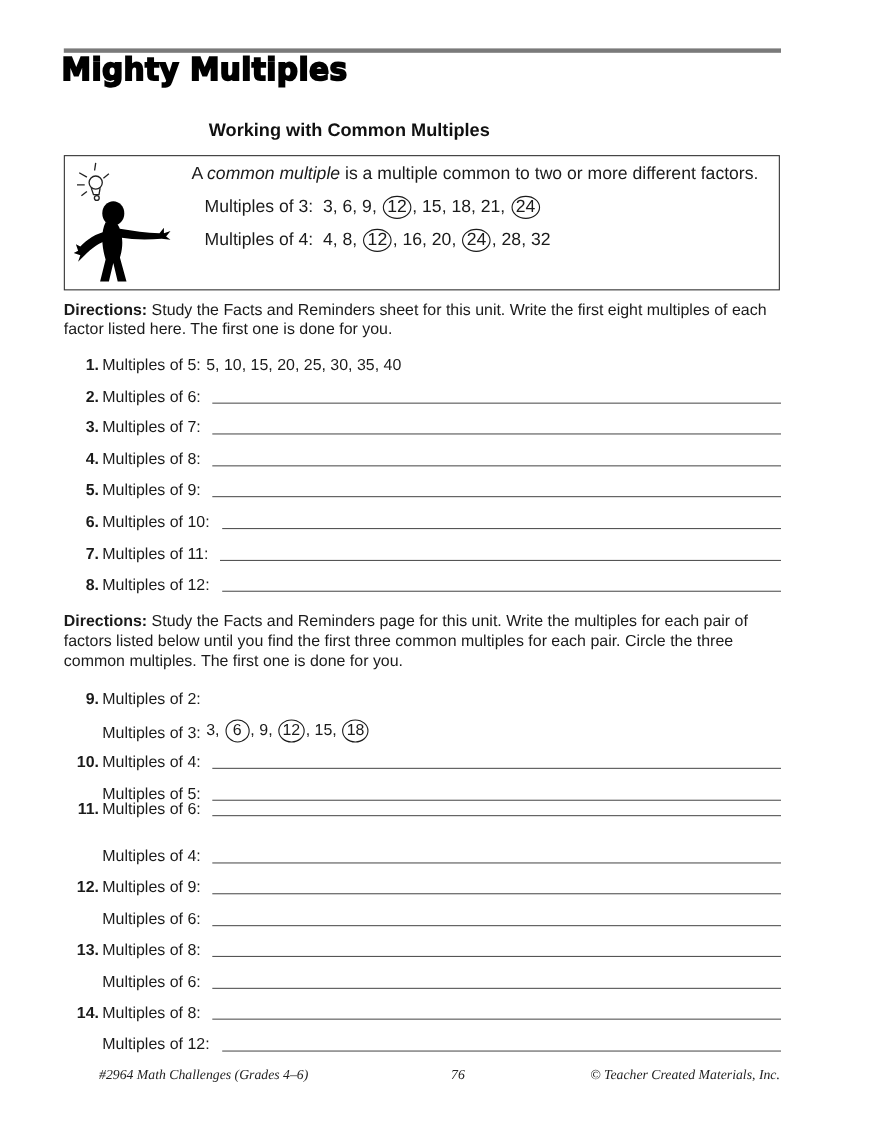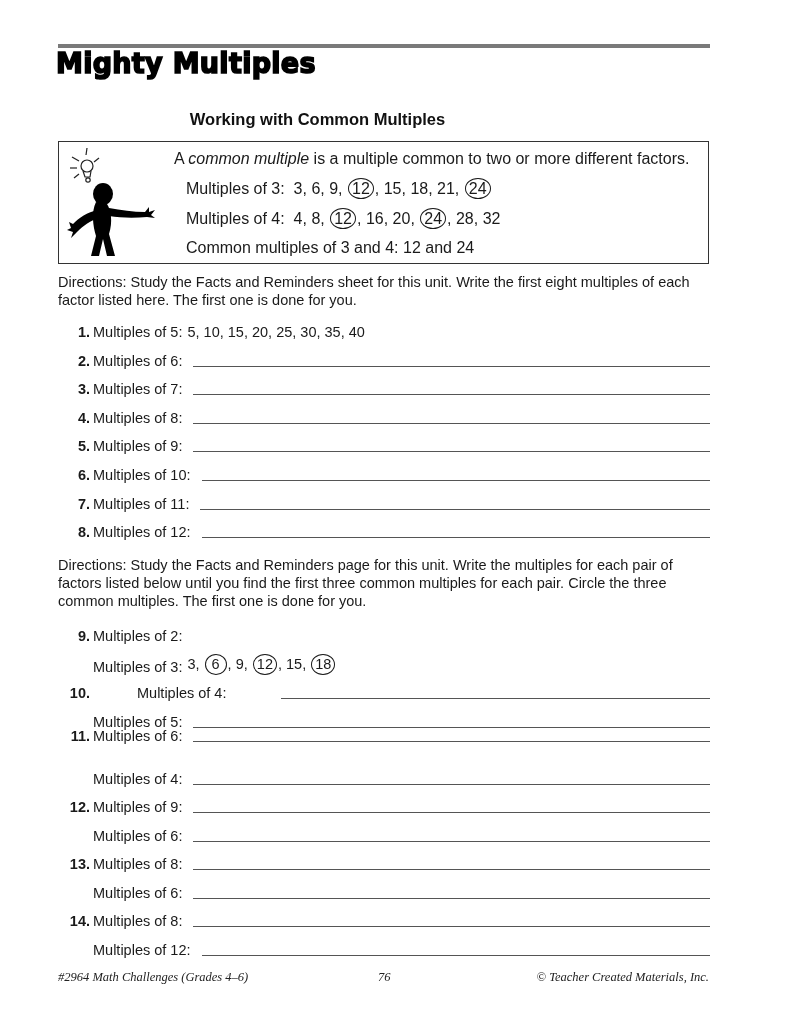--- a/index.html
+++ b/index.html
@@ -13,27 +13,27 @@
     font-weight: 900; font-size: 27px; letter-spacing: 0.3px; color: #000;
     -webkit-text-stroke: 1.6px #000; transform: scaleY(1.05);
   }
   .subtitle { position: absolute; left: 0; width: 635px; top: 110px; text-align: center; font-weight: bold; font-size: 16.5px; color: #111; }
   .info-box { position: absolute; left: 58px; top: 141px; width: 649px; height: 121px; border: 1.5px solid #333; }
   .mascot { position: absolute; left: 4px; top: 2px; width: 100px; height: 116px; }
   .info-text { position: absolute; font-size: 16px; color: #1a1a1a; white-space: nowrap; }
   .info-text i { font-style: italic; }
   .circ { display: inline-block; border: 1.3px solid #1a1a1a; border-radius: 50%; padding: 0 3px; line-height: 19px; min-width: 14px; text-align: center; margin: 0 1px; }
   .directions { position: absolute; left: 58px; width: 652px; font-size: 14.5px; line-height: 18px; color: #1a1a1a; }
-  .directions b { font-weight: normal; }
+  .directions b { font-weight: bold; }
   .row { position: absolute; left: 58px; width: 652px; height: 20px; font-size: 14.5px; display: flex; align-items: flex-end; }
   .num { width: 34px; text-align: right; font-weight: bold; padding-right: 2px; box-sizing: border-box; flex: none; }
   .lbl { padding-left: 1px; white-space: nowrap; flex: none; }
   .line { flex: 1; border-bottom: 1.3px solid #555; margin-left: 11px; height: 14px; margin-bottom: 2px; }
   .answer { white-space: nowrap; padding-left: 5px; }
-  .footer { position: absolute; top: 970px; font-family: "Liberation Serif", serif; font-style: italic; font-size: 12.5px; color: #222; }
+  .footer { position: absolute; top: 970px; font-family: "Liberation Serif", serif; font-style: italic; font-size: 12.5px; color: #222; margin-left: 32px; }
 </style>
 </head>
 <body>
 
 <div class="top-rule"></div>
 <div class="title">Mighty Multiples</div>
 <div class="subtitle">Working with Common Multiples</div>
 
 <div class="info-box">
   <svg class="mascot" viewBox="0 0 100 116">
@@ -57,21 +57,20 @@
 
   <div class="info-text" style="left:115px; top:8px;">
     <span>A </span><i>common multiple</i><span> is a multiple common to two or more different factors.</span>
   </div>
   <div class="info-text" style="left:127px; top:36px;">
     <span>Multiples of 3:</span>&nbsp;&nbsp;<span class="seq"><span>3</span>, <span>6</span>, <span>9</span>, <span class="circ">12</span>, <span>15</span>, <span>18</span>, <span>21</span>, <span class="circ">24</span></span>
   </div>
   <div class="info-text" style="left:127px; top:66px;">
     <span>Multiples of 4:</span>&nbsp;&nbsp;<span class="seq"><span>4</span>, <span>8</span>, <span class="circ">12</span>, <span>16</span>, <span>20</span>, <span class="circ">24</span>, <span>28</span>, <span>32</span></span>
   </div>
-  <div class="info-text" style="left:127px; top:97px;">Common multiples of 3 and 4:  12 and 24</div>
 </div>
 
 <div class="directions" style="top:273px;">
   <b>Directions:</b><span>  Study the Facts and Reminders sheet for this unit.  Write the first eight multiples of each factor listed here.  The first one is done for you.</span>
 </div>
 
 <div id="section1-rows">
     <div class="row" style="top: 320px;">
       <span class="num">1.</span>
       <span class="lbl">Multiples of 5:</span>
@@ -122,21 +121,21 @@
   <span class="num">9.</span>
   <span class="lbl">Multiples of 2:</span>
 </div>
 <div class="row" style="top:651px; height:24px;">
   <span class="num"></span>
   <span class="lbl">Multiples of 3:</span>
   <span class="answer seq"><span>3</span>, <span class="circ">6</span>, <span>9</span>, <span class="circ">12</span>, <span>15</span>, <span class="circ">18</span></span>
 </div>
 
 <div id="section2-rows">
-    <div class="row" style="top: 681px; gap: 44px;">
+    <div class="row" style="top: 681px;">
       <span class="num">10.</span>
       <span class="lbl">Multiples of 4:</span>
       <span class="line"></span>
     </div>
     <div class="row" style="top: 709.5px;">
       <span class="num"></span>
       <span class="lbl">Multiples of 5:</span>
       <span class="line"></span>
     </div>
     <div class="row" style="top: 724px;">

